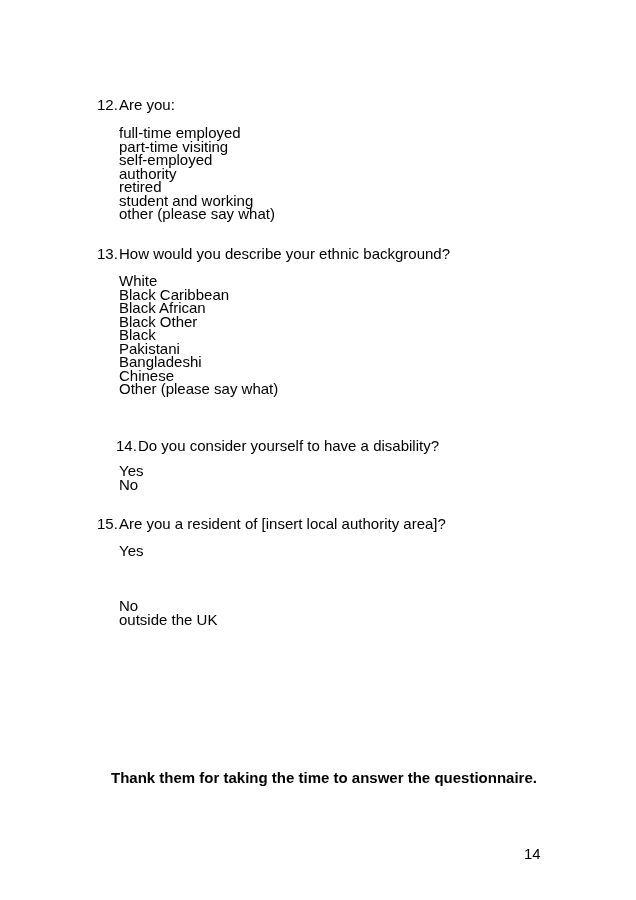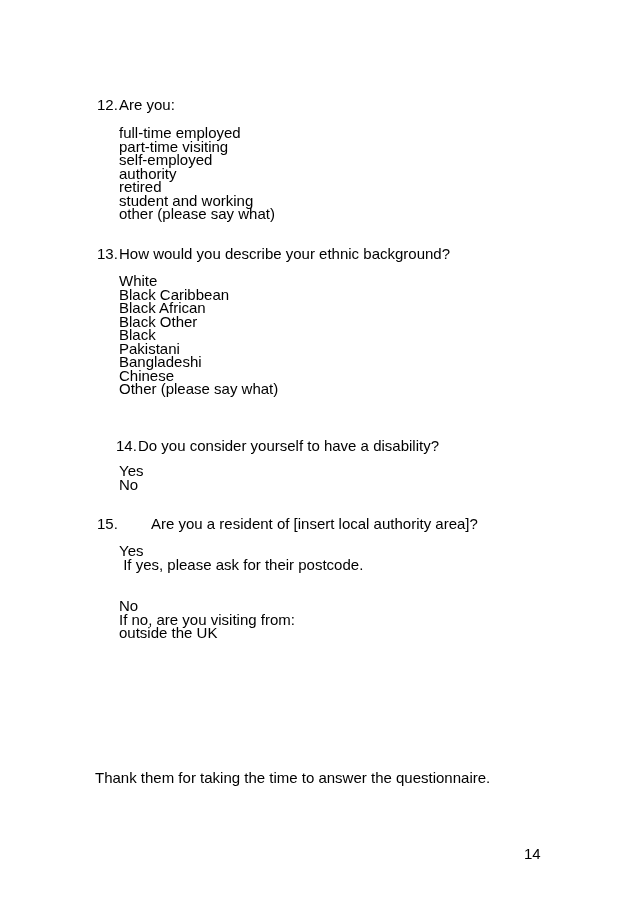--- a/index.html
+++ b/index.html
@@ -58,24 +58,24 @@
     <span class="qtext">How would you describe your ethnic background?</span>
   </div>
   <div class="abs options" style="top:274px; left:119px; width:440px;"><div class="line">White</div><div class="line">Black Caribbean</div><div class="line">Black African</div><div class="line">Black Other</div><div class="line">Black</div><div class="line">Pakistani</div><div class="line">Bangladeshi</div><div class="line">Chinese</div><div class="line">Other (please say what)</div></div>
 
   <div class="abs question" style="top:439px; left:89px; width:470px;margin-left:27px;">
     <span class="qnum">14.</span>
     <span class="qtext">Do you consider yourself to have a disability?</span>
   </div>
   <div class="abs options" style="top:464px; left:119px; width:440px;"><div class="line">Yes</div><div class="line">No</div></div>
 
-  <div class="abs question" style="top:517px; left:97px; width:470px;gap:32px;">
+  <div class="abs question" style="top:517px; left:97px; width:470px;">
     <span class="qnum">15.</span>
     <span class="qtext">Are you a resident of [insert local authority area]?</span>
   </div>
-  <div class="abs options" style="top:544px; left:119px; width:440px;"><div class="line">Yes</div><div class="line"> If yes, please ask for their postcode.</div></div>
-  <div class="abs options" style="top:599px; left:119px; width:440px;"><div class="line">No</div><div class="line">If no, are you visiting from:</div><div class="line">outside the UK</div></div>
+  <div class="abs options" style="top:544px; left:119px; width:440px;"><div class="line">Yes</div></div>
+  <div class="abs options" style="top:599px; left:119px; width:440px;"><div class="line">No</div><div class="line">outside the UK</div></div>
 
-  <div class="abs" style="top:771px; left:95px; width:480px;">Thank them for taking the time to answer the questionnaire.</div>
+  <div class="abs" style="top:771px; left:111px; width:480px;font-weight:bold;">Thank them for taking the time to answer the questionnaire.</div>
 
   <div class="abs page-number" style="top:847px; left:524px;">14</div>
 
 </div>
 
 </body></html>

